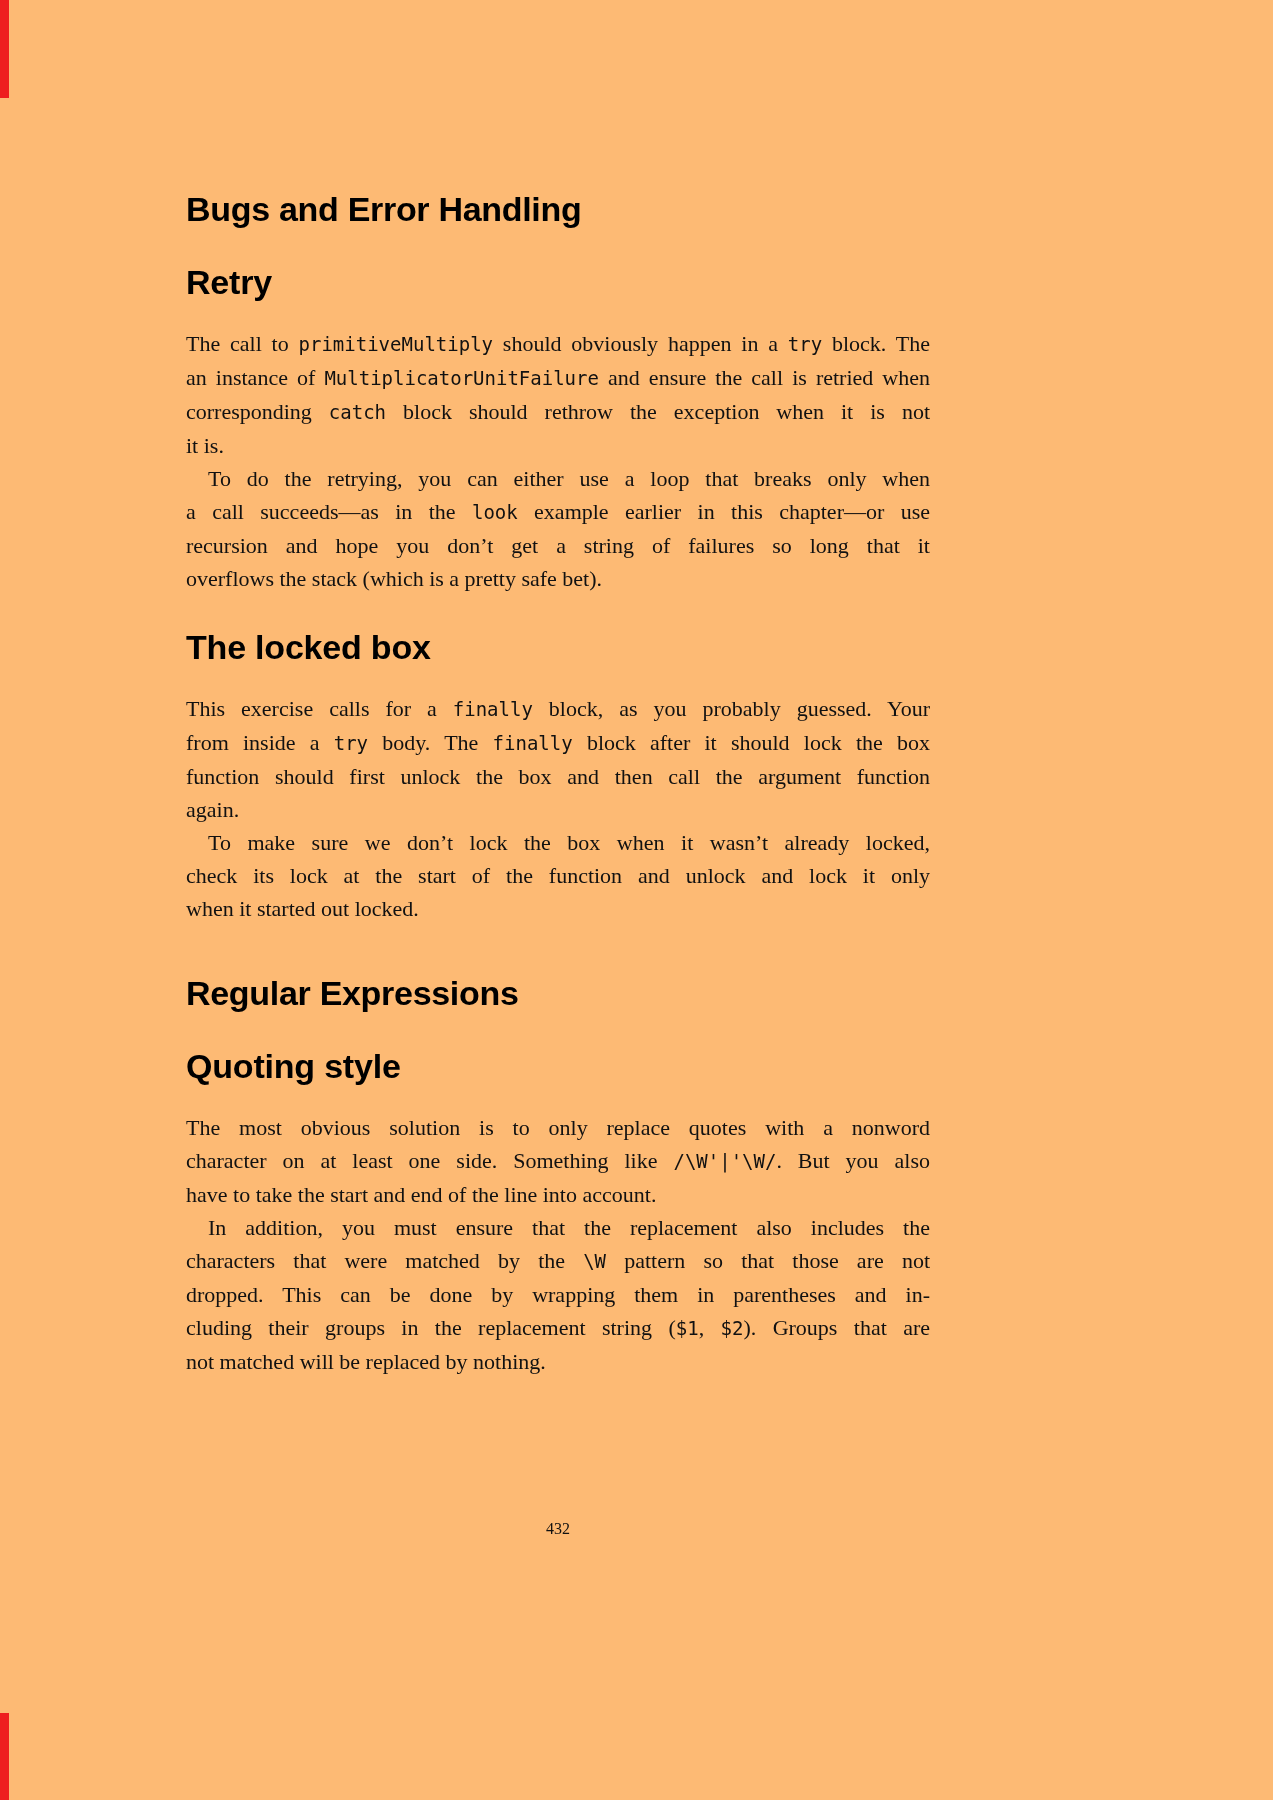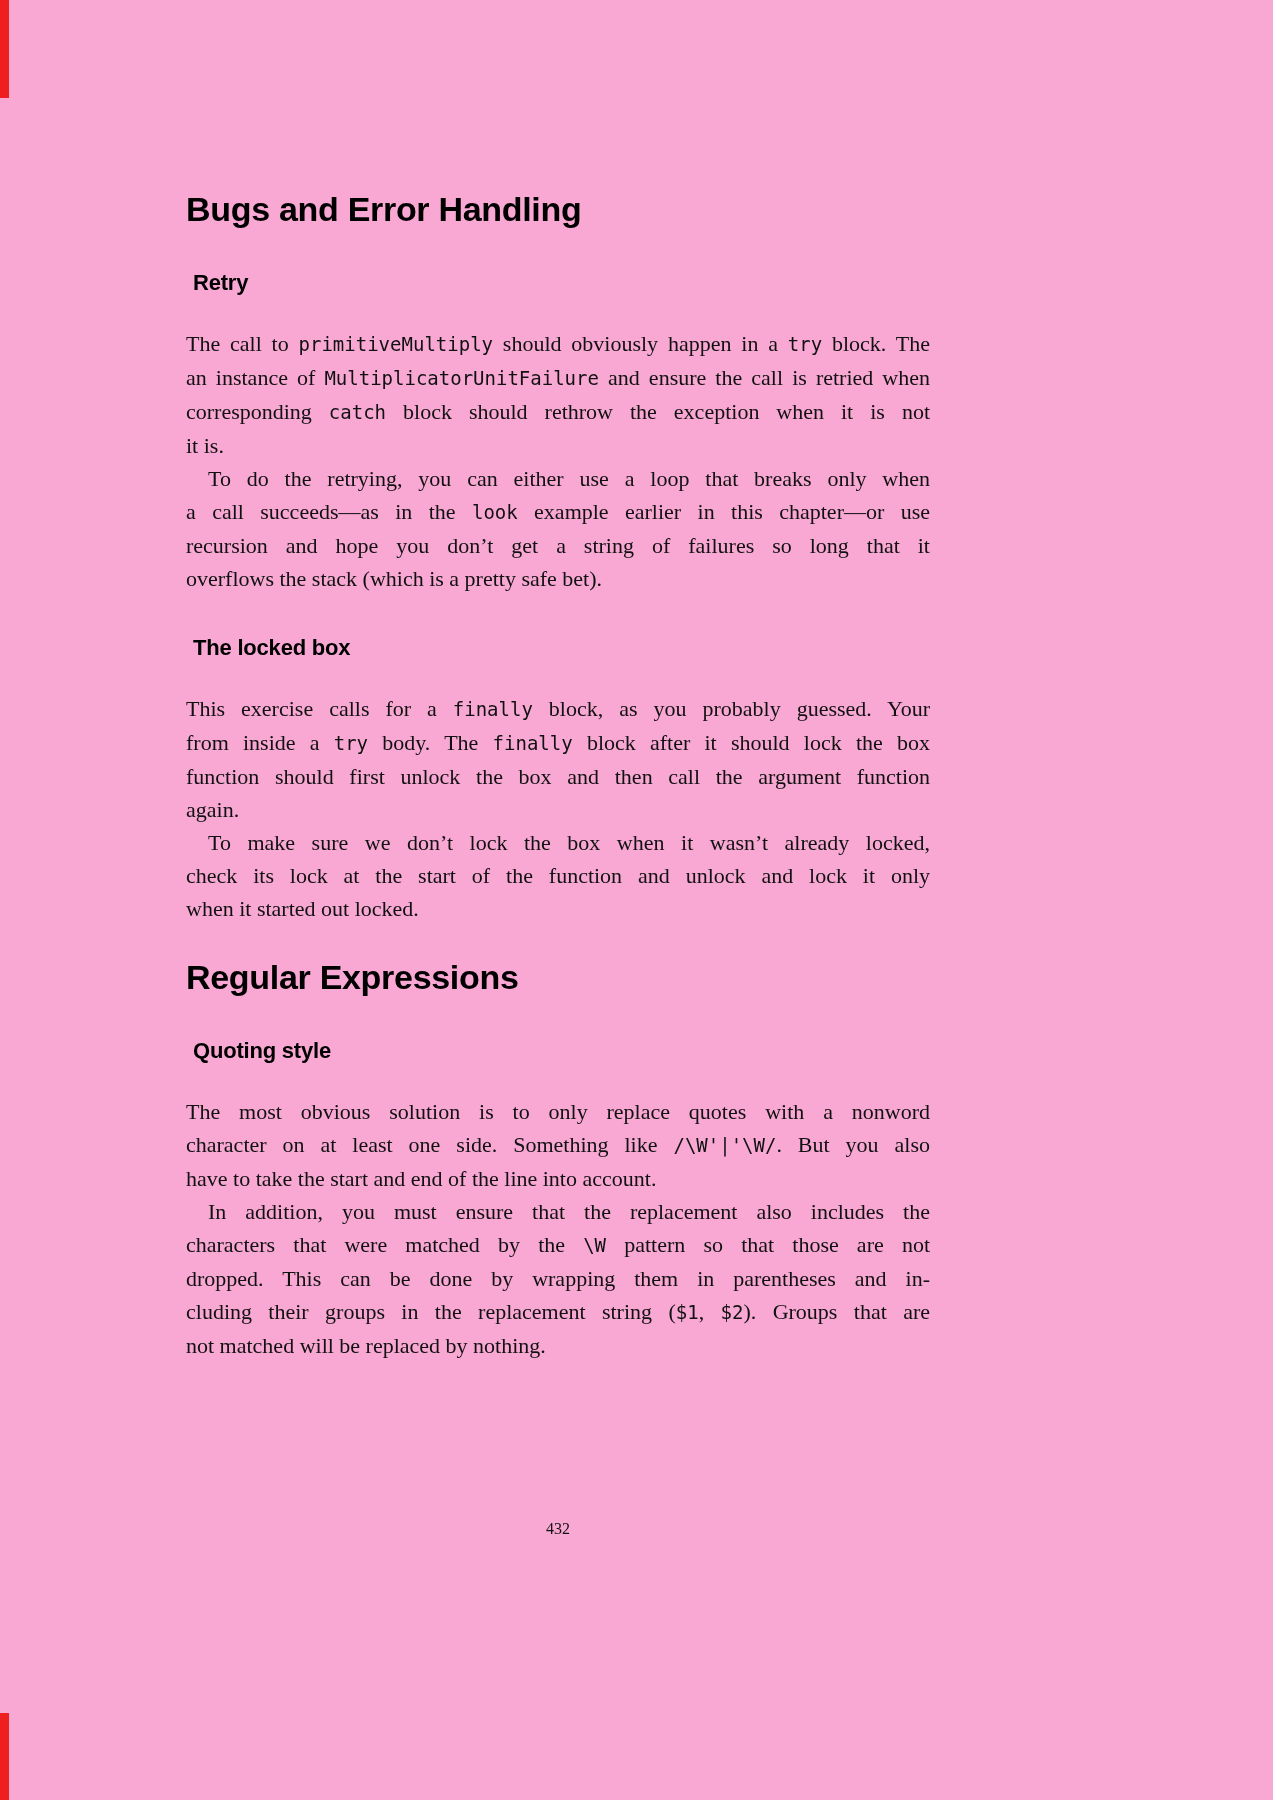--- a/index.html
+++ b/index.html
@@ -31,29 +31,29 @@
   .h1 {
     font-family: "Liberation Sans", sans-serif;
     font-weight: 700;
     font-size: 34px;
     line-height: 42px;
     letter-spacing: -0.3px;
     color: #000000;
     margin: 0;
   }
   .h1 + * { }
-  .h1.later { margin-top: 31px; }
+  .h1.later { margin-top: 47px; }
   .h2 {
     font-family: "Liberation Sans", sans-serif;
     font-weight: 700;
-    font-size: 22px;
+    font-size: 34px;
     line-height: 33px;
     letter-spacing: -0.2px;
     color: #000000;
-    margin: 36px 0 0 7px;
+    margin: 36px 0 0 0;
   }
   .para { margin: 0; }
   .h2 + .para { margin-top: 28px; }
   .line {
     font-size: 22px;
     line-height: 33px;
     text-align: justify;
     text-align-last: justify;
     white-space: normal;
   }
@@ -74,21 +74,21 @@
     width: 744px;
     text-align: center;
     font-size: 16px;
     line-height: 33px;
     color: #111111;
   }
 </style>
 </head>
 <body>
 
-<div class="sheet" style="background: #f9a8d4; color: rgb(17, 17, 17);">
+<div class="sheet" style="background: #fdba74; color: rgb(17, 17, 17);">
   <div class="edge-marker top" style="background: rgb(238, 31, 31);"></div>
   <div class="edge-marker bottom" style="background: rgb(238, 31, 31);"></div>
 
   <main class="content" id="content">
       <div class="h1" style="color: rgb(0, 0, 0);">Bugs and Error Handling</div>
       <div class="h2" style="color: rgb(0, 0, 0);">Retry</div>
       <div class="para">
         <div class="line">The call to <code class="inline-code">primitiveMultiply</code> should obviously happen in a <code class="inline-code">try</code> block. The</div>
         <div class="line">an instance of <code class="inline-code">MultiplicatorUnitFailure</code> and ensure the call is retried when</div>
         <div class="line">corresponding <code class="inline-code">catch</code> block should rethrow the exception when it is not</div>

